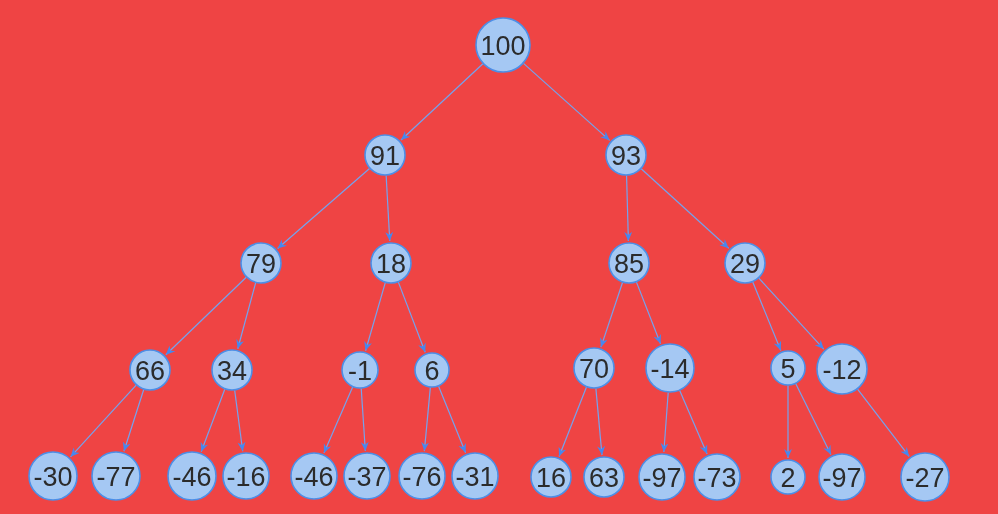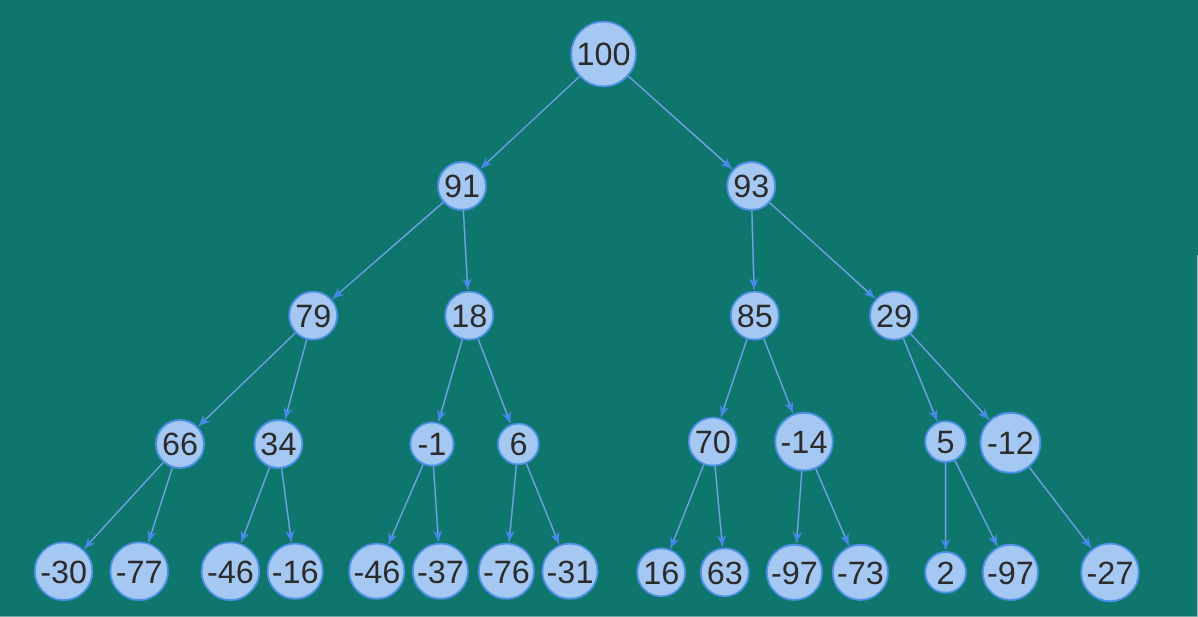--- a/index.html
+++ b/index.html
@@ -27,21 +27,21 @@
     user-select: none;
   }
   .tree-edge {
     stroke-width: 1.2px;
     fill: none;
   }
 </style>
 </head>
 <body>
 
-<div class="stage" style="background: #0f766e;">
+<div class="stage" style="background: #ef4444;">
   <svg id="tree-svg" width="998" height="514" viewBox="0 0 998 514" xmlns="http://www.w3.org/2000/svg">
     <defs>
       <marker id="arrowhead" markerUnits="userSpaceOnUse" markerWidth="12" markerHeight="10" refX="9" refY="4" orient="auto">
         <path id="arrowhead-path" d="M0,0 L9,4 L0,8 L2.8,4 Z" fill="#4688ee"></path>
       </marker>
     </defs>
     <g id="edges-layer">
         <line x1="482.88464618088045" y1="63.75160101782332" x2="401.09228305529564" y2="139.99871918574135" stroke="#74a3ee" class="tree-edge" marker-end="url(#arrowhead)"></line>
         <line x1="523.4984941971479" y1="63.331986680376225" x2="609.6012046422816" y2="140.33441065569903" stroke="#74a3ee" class="tree-edge" marker-end="url(#arrowhead)"></line>
         <line x1="369.54132728433075" y1="168.46400526848615" x2="277.5897951094987" y2="248.55082361430755" stroke="#74a3ee" class="tree-edge" marker-end="url(#arrowhead)"></line>

